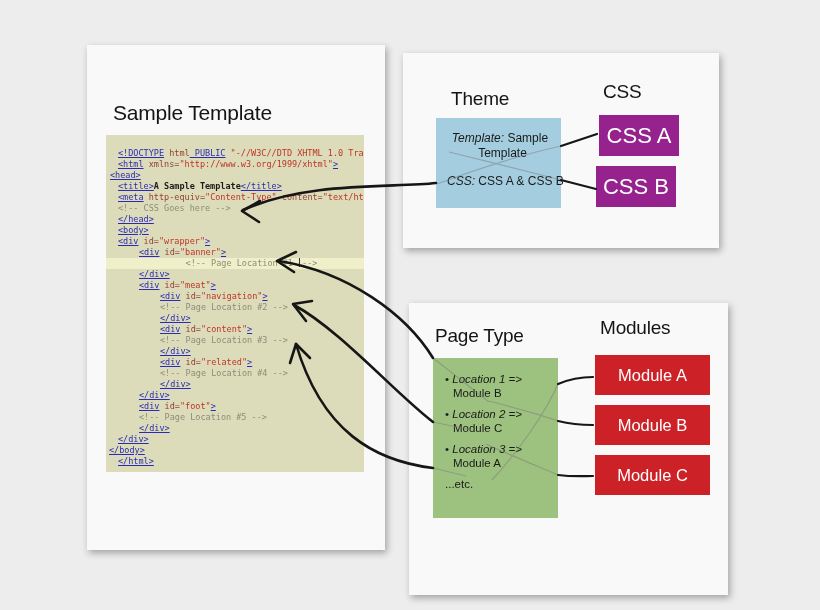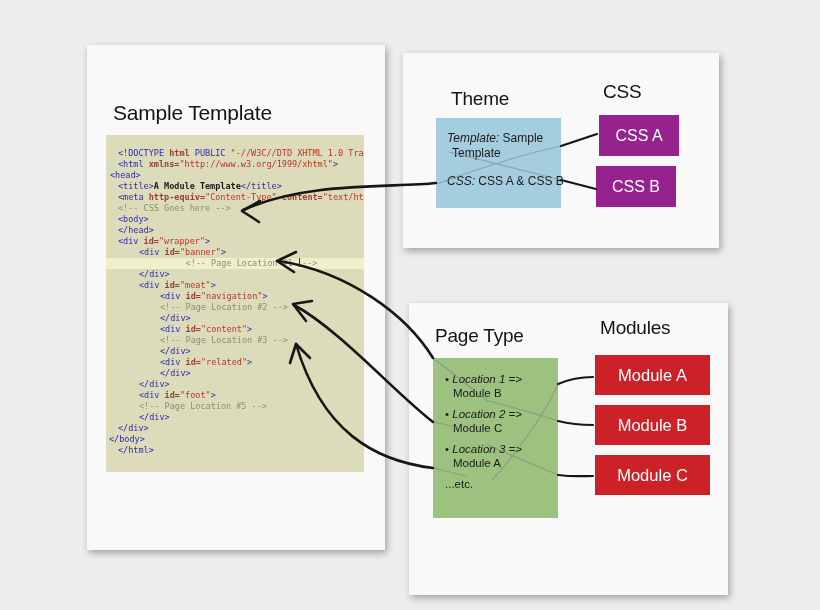--- a/index.html
+++ b/index.html
@@ -12,35 +12,35 @@
 
   .big-title{position:absolute;font-size:21px;letter-spacing:-0.2px;color:#141414;}
   .sub-title{position:absolute;font-size:19px;letter-spacing:-0.2px;color:#141414;}
 
   
   #code-block{position:absolute;left:19px;top:90px;width:258px;height:337px;
               background:#dcdcba;overflow:hidden;padding-top:13px;box-sizing:border-box;
               font-family:"DejaVu Sans Mono",monospace;font-size:8.5px;line-height:11px;}
   .code-line{white-space:pre;padding-left:12px;height:11px;overflow:hidden;}
   .code-line.hl{background:#efefc9;}
-  .tag{color:#2b2bb5;}
-  .attr{color:#954034;font-weight:bold;}
+  .tag{color:#2b2bb5;text-decoration:underline;}
+  .attr{color:#954034;}
   .str{color:#bf3426;}
   .com{color:#8d8d79;}
   .txt{color:#1a1a1a;font-weight:bold;}
   .cur{display:inline-block;width:0;height:9px;border-left:1px solid #333;
        vertical-align:-1px;margin:0 2px 0 1px;}
 
   
   #theme-box{position:absolute;left:33px;top:65px;width:125px;height:90px;background:#a4cee0;
              font-size:12px;line-height:15px;padding:13px 8px 0 11px;box-sizing:border-box;}
   .it{font-style:italic;}
   #theme-box .css-row{margin-top:13px;white-space:nowrap;}
   .pill{position:absolute;display:flex;align-items:center;justify-content:center;
-        color:#fff;font-size:16px;}
+        color:#fff;font-size:22px;}
   .css-pill{width:80px;height:41px;background:#96228d;}
   .mod-pill{width:115px;height:40px;background:#cc2127;font-size:16.5px;}
 
   
   #green-box{position:absolute;left:24px;top:55px;width:125px;height:160px;background:#9dc27f;
              font-size:11.5px;line-height:14px;padding:14px 0 0 12px;box-sizing:border-box;}
   .loc-item{margin-bottom:7px;}
   .loc-module{padding-left:8px;}
   .etc-line{margin-top:3px;}
 
@@ -50,53 +50,54 @@
 <body>
 
 <div id="stage" style="background: rgb(237, 237, 237);">
 
   <div class="panel" id="left-panel">
     <div class="big-title" style="left:26px;top:56px;">Sample Template</div>
     <div id="code-block" style="background: rgb(220, 220, 186);">
         <div class="code-line" style="padding-left: 12px;"><span class="tag">&lt;!DOCTYPE</span><span class="attr"> html</span><span class="tag"> PUBLIC</span><span class="str"> "-//W3C//DTD XHTML 1.0 Tran</span></div>
         <div class="code-line" style="padding-left: 12px;"><span class="tag">&lt;html</span><span class="attr"> xmlns=</span><span class="str">"http://www.w3.org/1999/xhtml"</span><span class="tag">&gt;</span></div>
         <div class="code-line" style="padding-left: 4px;"><span class="tag">&lt;head&gt;</span></div>
-        <div class="code-line" style="padding-left: 12px;"><span class="tag">&lt;title&gt;</span><span class="txt">A Module Template</span><span class="tag">&lt;/title&gt;</span></div>
+        <div class="code-line" style="padding-left: 12px;"><span class="tag">&lt;title&gt;</span><span class="txt">A Sample Template</span><span class="tag">&lt;/title&gt;</span></div>
         <div class="code-line" style="padding-left: 12px;"><span class="tag">&lt;meta</span><span class="attr"> http-equiv=</span><span class="str">"Content-Type"</span><span class="attr"> content=</span><span class="str">"text/htm</span></div>
         <div class="code-line" style="padding-left: 12px;"><span class="com">&lt;!-- CSS Goes here --&gt;</span></div>
+        <div class="code-line" style="padding-left: 12px;"><span class="tag">&lt;/head&gt;</span></div>
         <div class="code-line" style="padding-left: 12px;"><span class="tag">&lt;body&gt;</span></div>
-        <div class="code-line" style="padding-left: 12px;"><span class="tag">&lt;/head&gt;</span></div>
         <div class="code-line" style="padding-left: 12px;"><span class="tag">&lt;div</span><span class="attr"> id=</span><span class="str">"wrapper"</span><span class="tag">&gt;</span></div>
         <div class="code-line" style="padding-left: 33px;"><span class="tag">&lt;div</span><span class="attr"> id=</span><span class="str">"banner"</span><span class="tag">&gt;</span></div>
         <div class="code-line hl" style="padding-left: 33px; text-align: center;"><span class="com">&lt;!-- Page Location #1 </span><span class="cur"></span><span class="com">--&gt;</span></div>
         <div class="code-line" style="padding-left: 33px;"><span class="tag">&lt;/div&gt;</span></div>
         <div class="code-line" style="padding-left: 33px;"><span class="tag">&lt;div</span><span class="attr"> id=</span><span class="str">"meat"</span><span class="tag">&gt;</span></div>
         <div class="code-line" style="padding-left: 54px;"><span class="tag">&lt;div</span><span class="attr"> id=</span><span class="str">"navigation"</span><span class="tag">&gt;</span></div>
         <div class="code-line" style="padding-left: 54px;"><span class="com">&lt;!-- Page Location #2 --&gt;</span></div>
         <div class="code-line" style="padding-left: 54px;"><span class="tag">&lt;/div&gt;</span></div>
         <div class="code-line" style="padding-left: 54px;"><span class="tag">&lt;div</span><span class="attr"> id=</span><span class="str">"content"</span><span class="tag">&gt;</span></div>
         <div class="code-line" style="padding-left: 54px;"><span class="com">&lt;!-- Page Location #3 --&gt;</span></div>
         <div class="code-line" style="padding-left: 54px;"><span class="tag">&lt;/div&gt;</span></div>
         <div class="code-line" style="padding-left: 54px;"><span class="tag">&lt;div</span><span class="attr"> id=</span><span class="str">"related"</span><span class="tag">&gt;</span></div>
+        <div class="code-line" style="padding-left: 54px;"><span class="com">&lt;!-- Page Location #4 --&gt;</span></div>
         <div class="code-line" style="padding-left: 54px;"><span class="tag">&lt;/div&gt;</span></div>
         <div class="code-line" style="padding-left: 33px;"><span class="tag">&lt;/div&gt;</span></div>
         <div class="code-line" style="padding-left: 33px;"><span class="tag">&lt;div</span><span class="attr"> id=</span><span class="str">"foot"</span><span class="tag">&gt;</span></div>
         <div class="code-line" style="padding-left: 33px;"><span class="com">&lt;!-- Page Location #5 --&gt;</span></div>
         <div class="code-line" style="padding-left: 33px;"><span class="tag">&lt;/div&gt;</span></div>
         <div class="code-line" style="padding-left: 12px;"><span class="tag">&lt;/div&gt;</span></div>
         <div class="code-line" style="padding-left: 3px;"><span class="tag">&lt;/body&gt;</span></div>
         <div class="code-line" style="padding-left: 12px;"><span class="tag">&lt;/html&gt;</span></div>
       </div>
   </div>
 
   <div class="panel" id="theme-panel">
     <div class="sub-title" style="left:48px;top:35px;">Theme</div>
     <div class="sub-title" style="left:200px;top:28px;">CSS</div>
 
-    <div id="theme-box" style="background: rgb(164, 206, 224);">
+    <div id="theme-box" style="background: rgb(164, 206, 224); text-align: center;">
       <div><span class="it">Template:</span><span> Sample</span></div>
       <div style="padding-left:5px;"><span>Template</span></div>
       <div class="css-row"><span class="it">CSS:</span><span> CSS A &amp; CSS B</span></div>
     </div>
 
     <div id="css-boxes">
         <div class="pill css-pill" style="left: 196px; top: 62px; background: rgb(150, 34, 141);">CSS A</div>
         <div class="pill css-pill" style="left: 193px; top: 113px; background: rgb(150, 34, 141);">CSS B</div>
       </div>
   </div>

